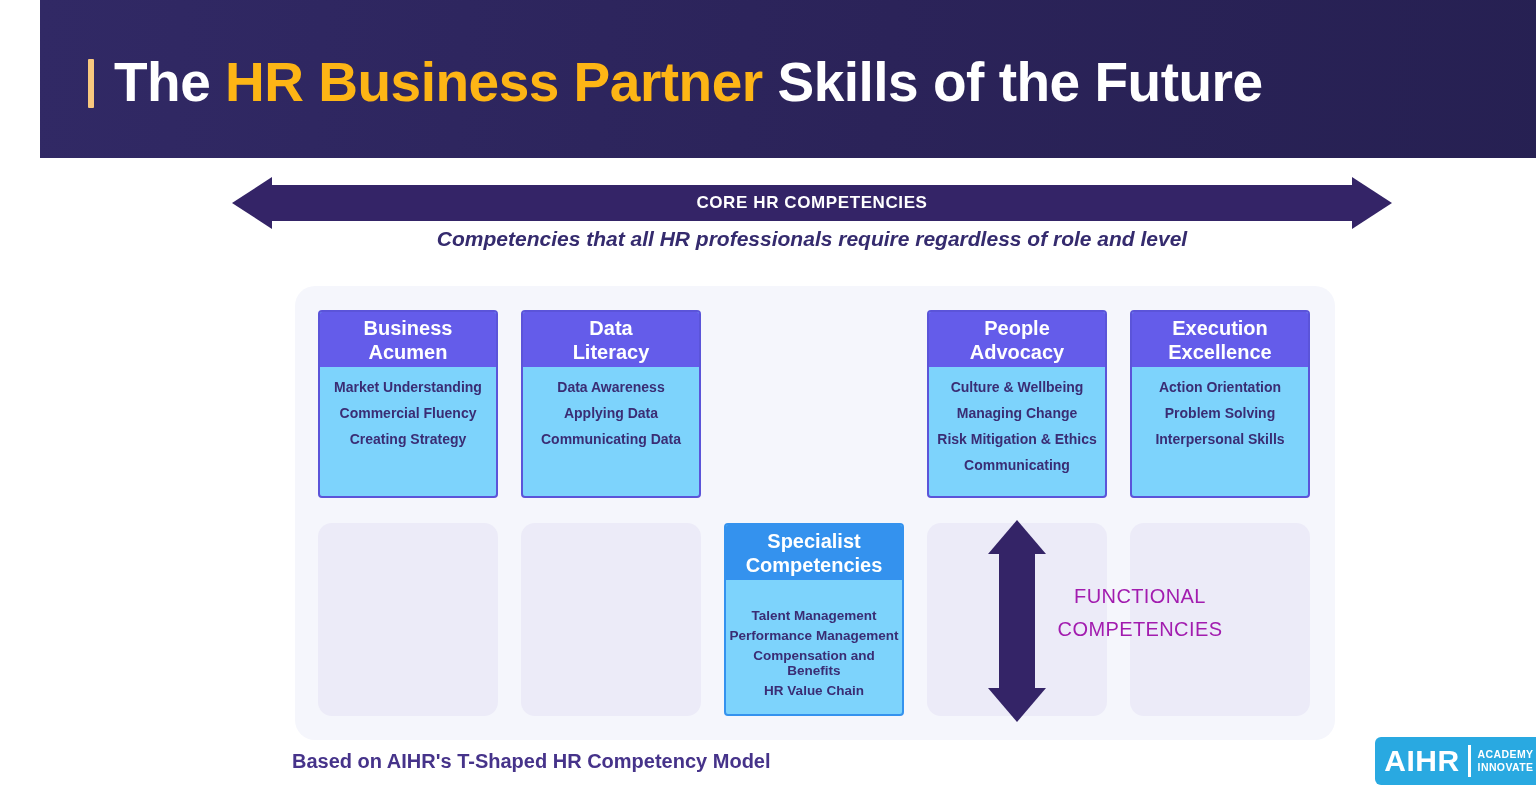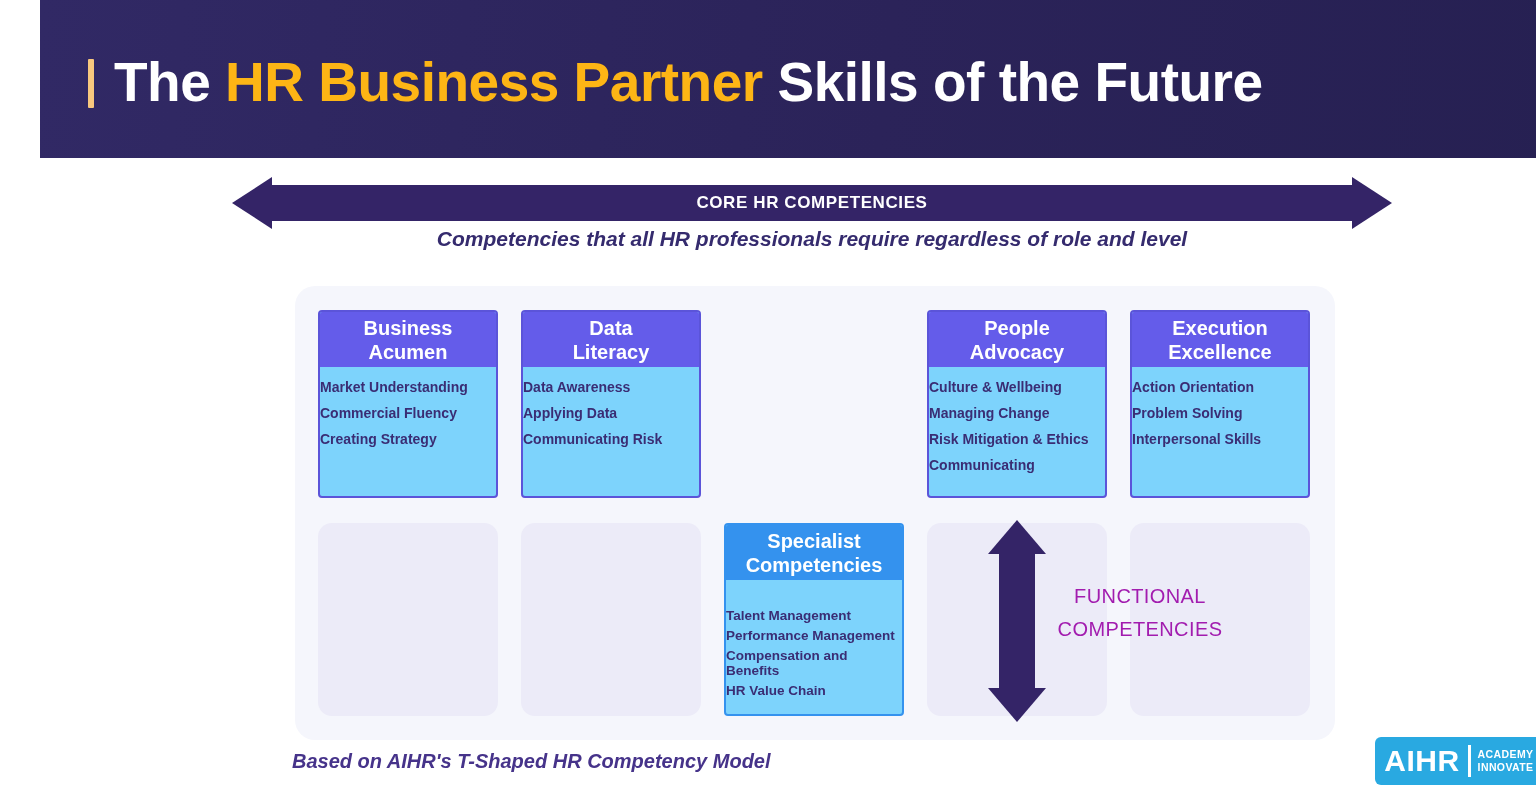--- a/index.html
+++ b/index.html
@@ -107,21 +107,21 @@
     background: #645CEA;
     display: flex; align-items: center; justify-content: center;
     text-align: center;
     color: #ffffff;
     font-size: 20px;
     font-weight: bold;
     line-height: 24px;
     white-space: pre-line;
     padding: 3px 4px;
   }
-  .card-body { padding-top: 13px; }
+  .card-body { padding-top: 13px; text-align: center; }
   .card-body .item {
     font-size: 14px;
     font-weight: bold;
     color: #3A2D74;
     line-height: 15px;
     margin-bottom: 11px;
   }
   .card.specialist { border-color: #3492EE; }
   .card.specialist .card-head { background: #3492EE; }
   .card.specialist .card-body { padding-top: 28px; }
@@ -178,21 +178,20 @@
     color: #a21caf;
     line-height: 33px;
   }
 
   
   .caption {
     position: absolute;
     left: 252px; top: 750px;
     font-size: 20px;
     font-weight: bold;
-    font-style: italic;
     color: #46338A;
   }
 
   .logo {
     position: absolute;
     left: 1335px; top: 737px;
     width: 187px; height: 48px;
     background: #29A9E1;
     border-radius: 6px;
     display: flex; align-items: center; justify-content: center;
@@ -249,21 +248,21 @@
         <div class="item">Creating Strategy</div>
       </div>
     </div>
 
     <div class="card row1 col2">
       <div class="card-head">Data
 Literacy</div>
       <div class="card-body">
         <div class="item">Data Awareness</div>
         <div class="item">Applying Data</div>
-        <div class="item">Communicating Risk</div>
+        <div class="item">Communicating Data</div>
       </div>
     </div>
 
 
     <div class="card row1 col4">
       <div class="card-head">People
 Advocacy</div>
       <div class="card-body">
         <div class="item">Culture &amp; Wellbeing</div>
         <div class="item">Managing Change</div>

